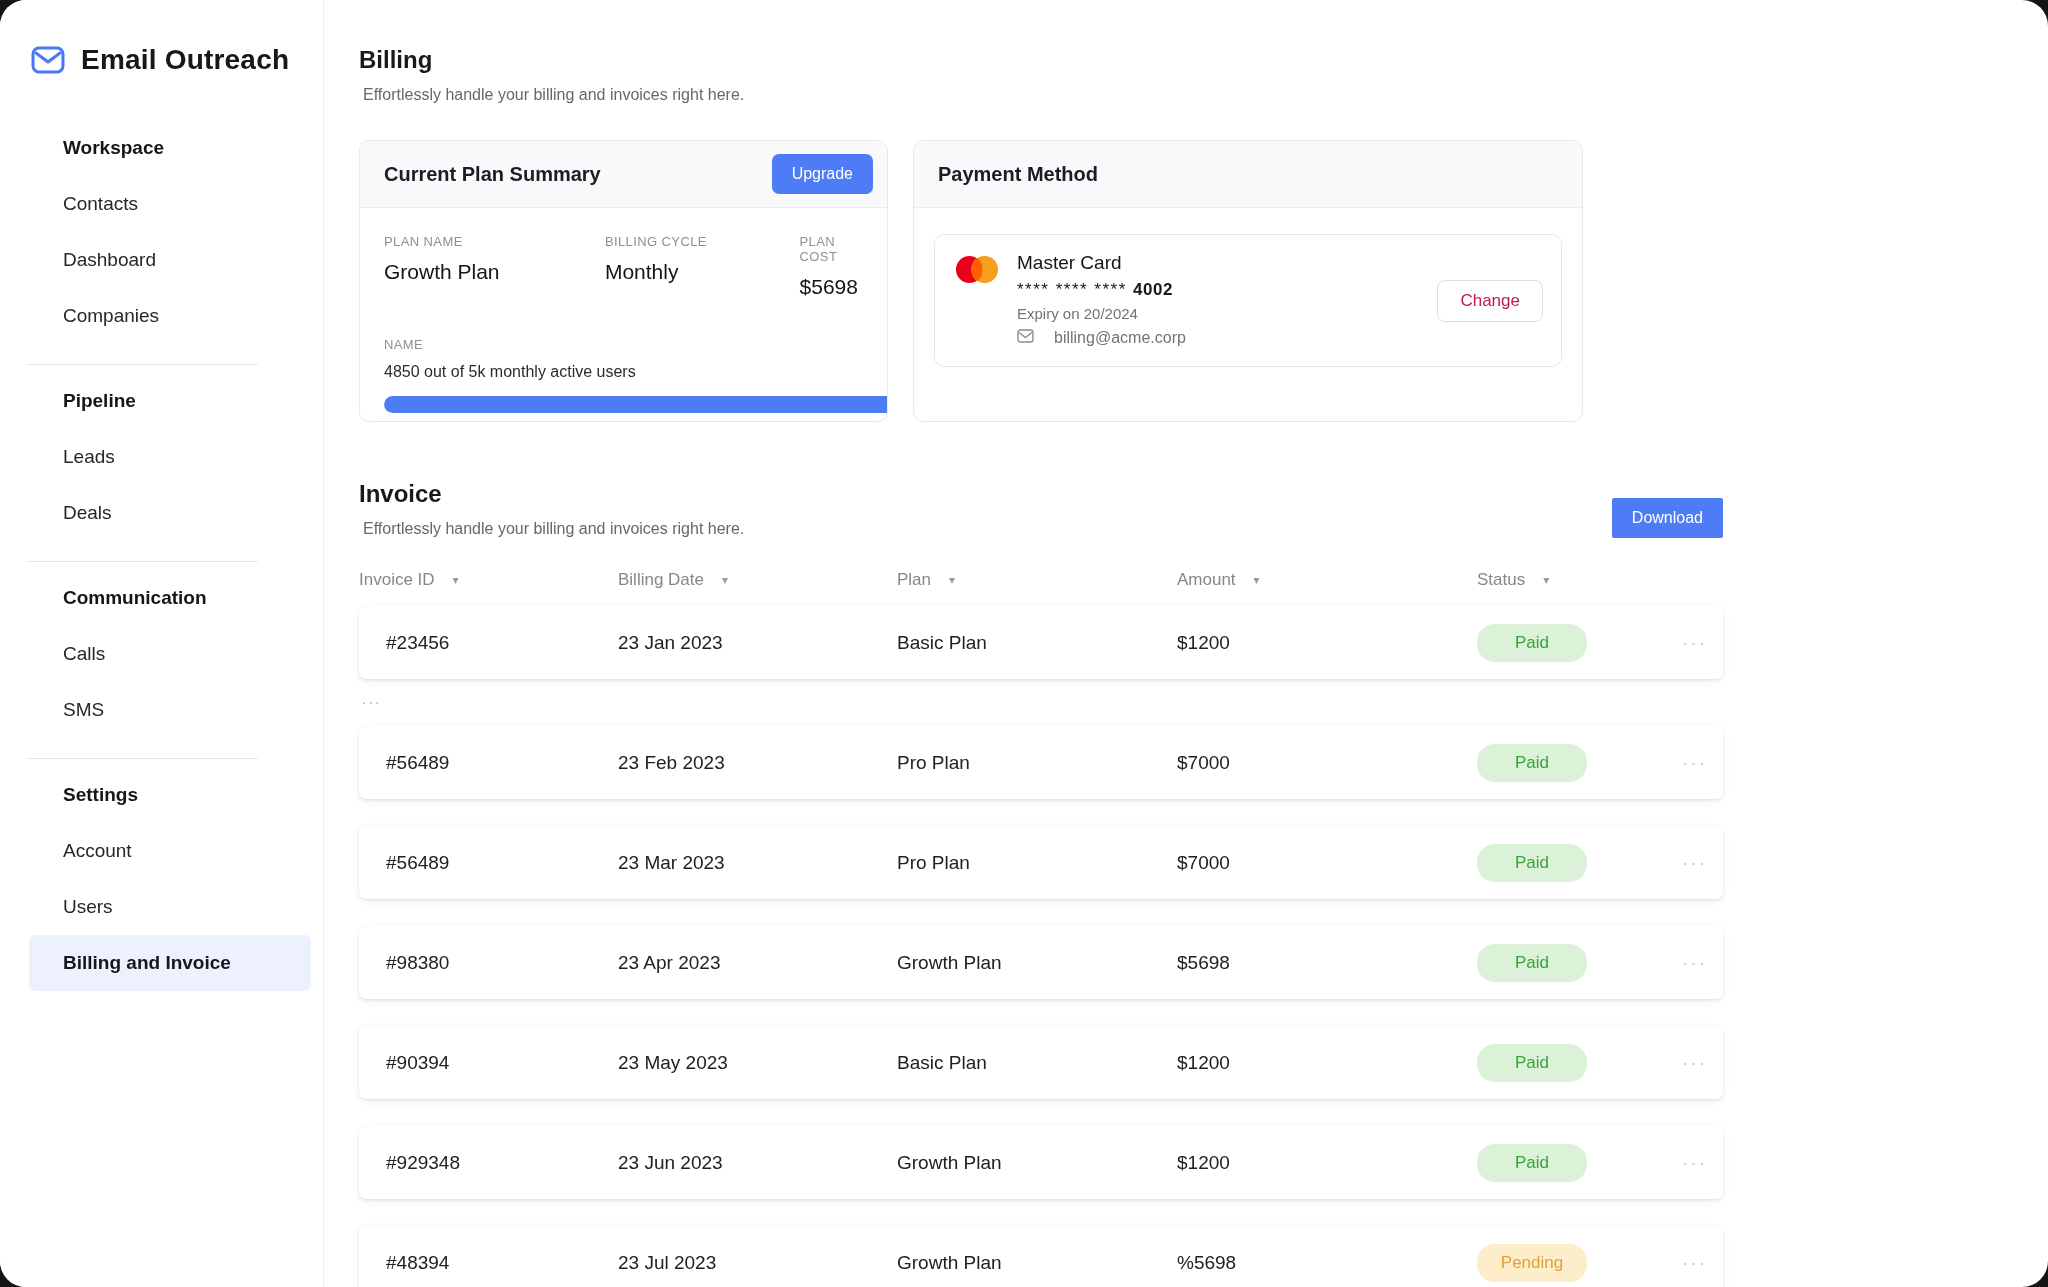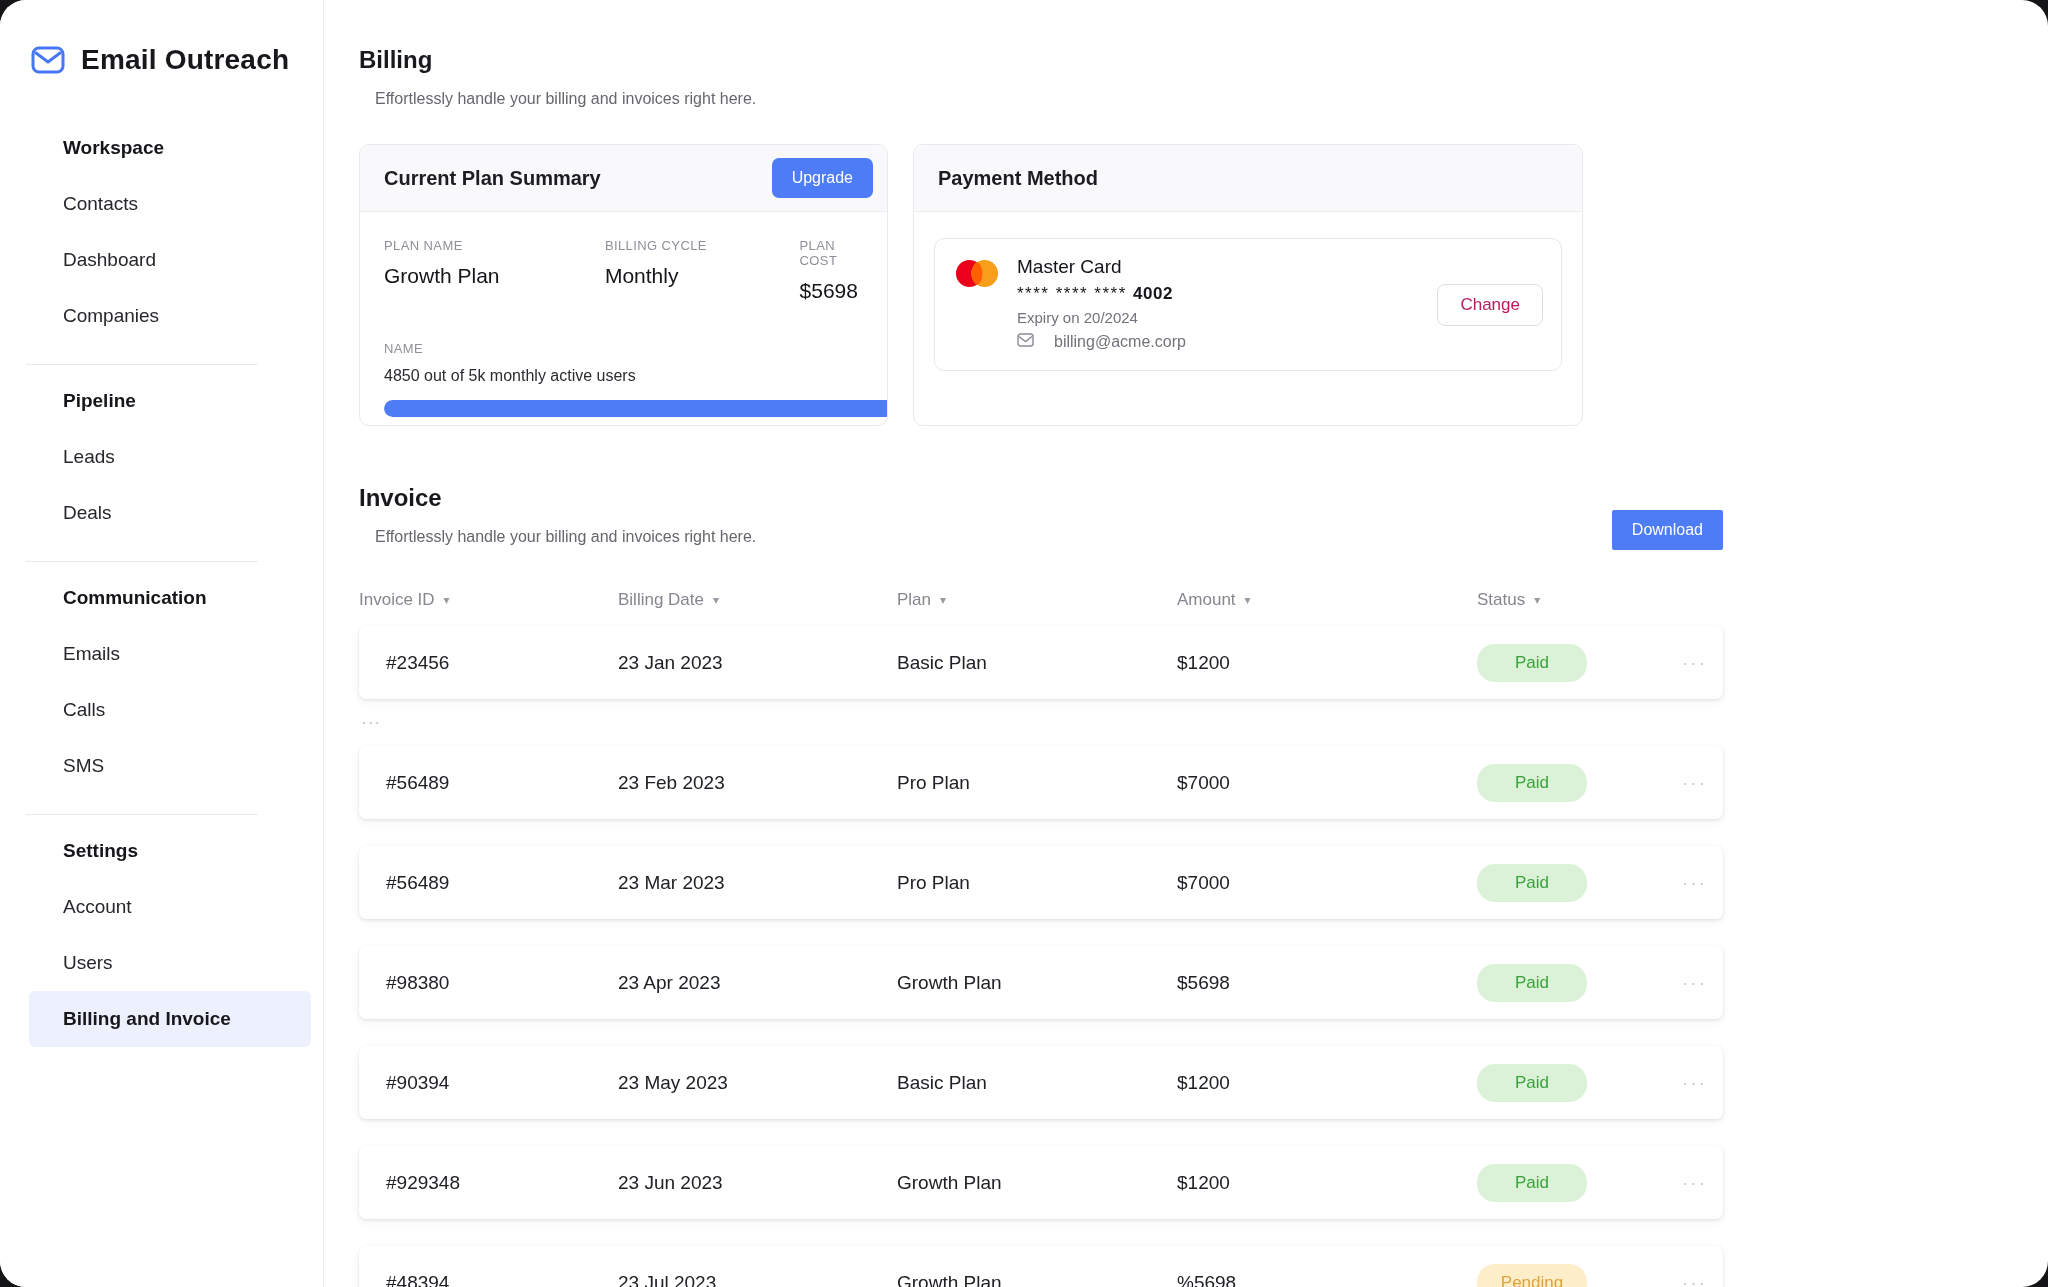--- a/index.html
+++ b/index.html
@@ -20,21 +20,21 @@
   .logo-text{font-size:28px;font-weight:600;color:#17171c;letter-spacing:.2px;}
   .nav-section{font-size:19px;line-height:28px;font-weight:700;color:#15151a;padding:14px 0 14px 63px;}
   .nav-item{font-size:19px;line-height:28px;color:#26262c;padding:14px 0 14px 34px;margin:0 12px 0 29px;border-radius:6px;cursor:pointer;}
   .nav-item.active{background:#edf0fd;font-weight:700;color:#17171c;}
   .nav-divider{height:1px;background:#e8e8ec;margin:20px 0 8px 26px;width:232px;}
 
   
   .main{flex:1;padding:46px 0 0 35px;overflow:hidden;}
   .content{width:1364px;}
   h1,h2{font-size:24px;font-weight:700;color:#18181d;margin:0 0 12px;}
-  .subtitle{font-size:16px;color:#66666e;margin:16px;}
+  .subtitle{font-size:16px;color:#66666e;margin:4px;}
 
   .cards-row{display:flex;gap:25px;margin-top:36px;margin-bottom:58px;}
   .card{border:1px solid #e9e9ed;border-radius:10px;background:#fff;height:282px;overflow:hidden;}
   .plan-card{width:529px;}
   .payment-card{width:670px;}
   .card-header{height:67px;background:#f9f9fb;border-bottom:1px solid #ededf1;display:flex;align-items:center;justify-content:space-between;padding:0 14px 0 24px;}
   .card-title{font-size:20px;font-weight:600;color:#1c1c22;}
   .btn-primary{background:var(--accent);color:#fff;border:none;border-radius:7px;font-size:16px;font-family:inherit;padding:11px 20px;cursor:pointer;}
 
   .card-body{padding:26px 24px 0;}
@@ -56,21 +56,21 @@
   .pm-number{font-size:17px;color:#17171c;margin-top:6px;letter-spacing:1.5px;}
   .pm-number b{font-weight:700;letter-spacing:.5px;}
   .pm-expiry{font-size:15px;color:#72727b;margin-top:5px;}
   .pm-email{font-size:16px;color:#72727b;margin-top:7px;display:flex;align-items:center;gap:20px;}
   .btn-secondary{background:#fff;border:1px solid #dddde3;border-radius:8px;font-size:17px;color:#be185d;padding:10px 22px;font-family:inherit;cursor:pointer;align-self:center;}
 
   
   .invoice-header{display:flex;justify-content:space-between;align-items:center;}
   .invoice-header .btn-primary{margin-top:14px;border-radius:2px;}
   .table-head{display:grid;grid-template-columns:259px 279px 280px 300px 205px 1fr;margin-top:28px;color:#86868f;font-size:17px;}
-  .th{display:flex;align-items:center;gap:9px;cursor:pointer;}
+  .th{display:flex;align-items:center;gap:18px;cursor:pointer;}
   .sort-arrow{font-size:12px;color:#9a9aa3;}
   .rows{margin-top:16px;display:flex;flex-direction:column;}
   .row{display:grid;grid-template-columns:259px 279px 280px 300px 205px 1fr;align-items:center;height:73px;background:#fff;border-radius:7px;
        box-shadow:0 1px 3px rgba(20,20,43,.10),0 3px 10px rgba(20,20,43,.05);margin-bottom:27px;font-size:19px;color:#202026;}
   .id-cell{padding-left:27px;}
   .gap-ellipsis{height:20px;margin:-12px 0 12px 3px;color:#b6b6bd;font-size:16px;letter-spacing:2px;line-height:10px;}
   .badge{display:inline-block;min-width:110px;padding:9px 0;border-radius:18px;text-align:center;font-size:17px;}
   .badge.paid{background:var(--paid-bg);color:var(--paid-text);}
   .badge.pending{background:var(--pending-bg);color:var(--pending-text);}
   .row-menu{color:#c9c9cf;font-size:19px;letter-spacing:2px;cursor:pointer;}
@@ -94,21 +94,20 @@
         <div class="nav-section">Workspace</div>
         <div class="nav-item">Contacts</div>
         <div class="nav-item">Dashboard</div>
         <div class="nav-item">Companies</div>
         <div class="nav-divider"></div>
         <div class="nav-section">Pipeline</div>
         <div class="nav-item">Leads</div>
         <div class="nav-item">Deals</div>
         <div class="nav-divider"></div>
         <div class="nav-section">Communication</div>
-        <div class="nav-item">Emails</div>
         <div class="nav-item">Calls</div>
         <div class="nav-item">SMS</div>
         <div class="nav-divider"></div>
         <div class="nav-section">Settings</div>
         <div class="nav-item">Account</div>
         <div class="nav-item">Users</div>
         <div class="nav-item active">Billing and Invoice</div>
       </nav>
   </aside>
 

